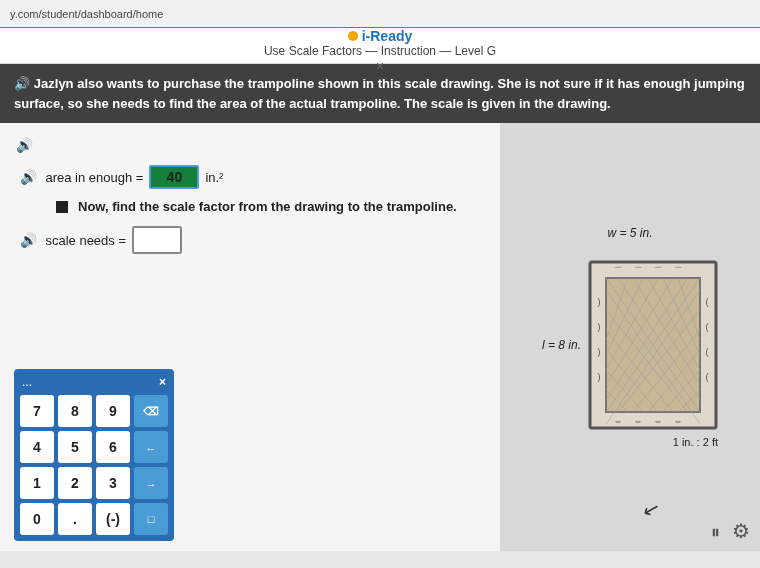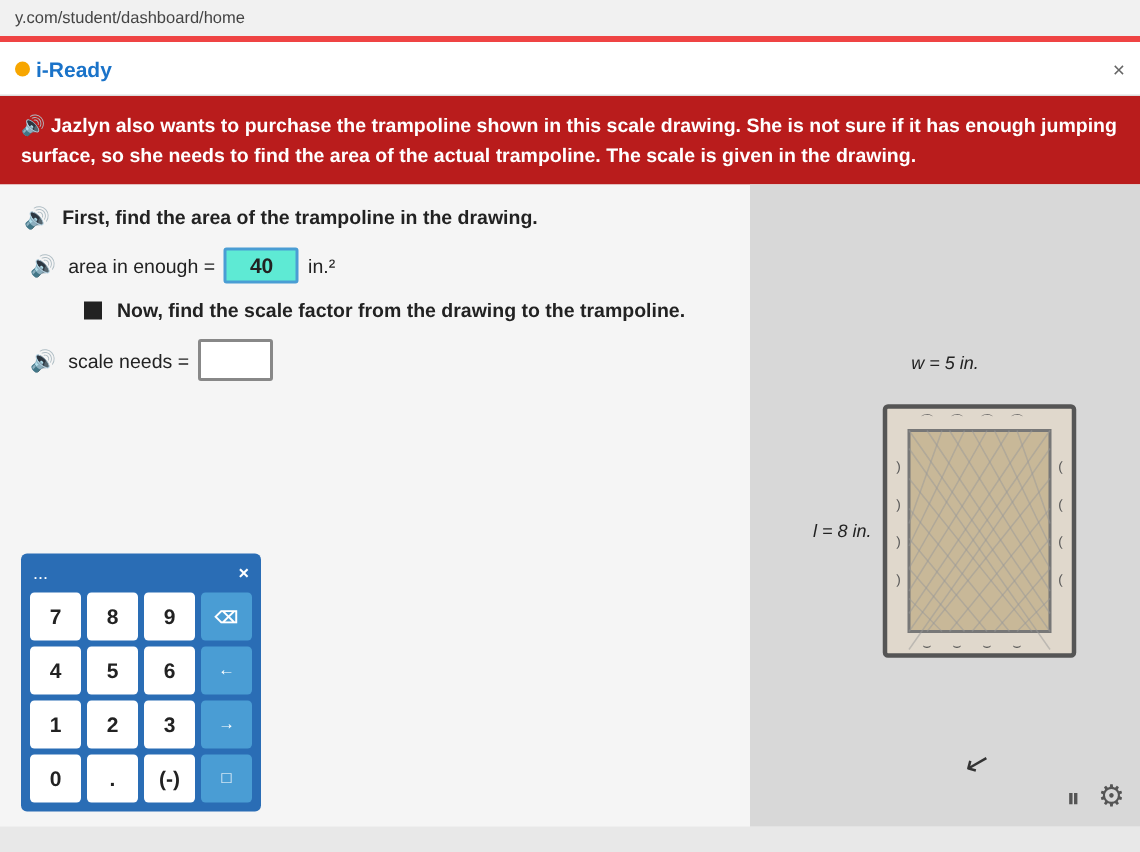--- a/index.html
+++ b/index.html
@@ -14,32 +14,33 @@
 
     
     .browser-bar {
       background: #f1f1f1;
       height: 28px;
       display: flex;
       align-items: center;
       padding: 0 10px;
       font-size: 11px;
       color: #444;
-      border-bottom: 4px solid #ef4444;
+      border-bottom: 1px solid #ef4444;
     }
 
     
     .top-header {
       background: #fff;
       height: 36px;
       display: flex;
       align-items: center;
       justify-content: space-between;
       padding: 0 10px;
       border-bottom: 1px solid #ddd;
+      flex-direction: column;
     }
     .iready-logo {
       display: flex;
       align-items: center;
       gap: 4px;
       font-weight: bold;
       font-size: 14px;
       color: #1a73c9;
     }
     .logo-dot {
@@ -54,21 +55,21 @@
       flex: 1;
     }
     .close-x {
       font-size: 14px;
       color: #666;
       cursor: pointer;
     }
 
     
     .instruction-bar {
-      background: #b91c1c;
+      background: #404040;
       color: #fff;
       padding: 10px 14px;
       font-size: 13px;
       font-weight: bold;
       line-height: 1.5;
     }
 
     
     .main-content {
       display: flex;
@@ -105,21 +106,21 @@
       display: flex;
       align-items: center;
       margin-bottom: 10px;
       font-size: 13px;
       color: #222;
       gap: 6px;
       margin-left: 4px;
     }
 
     .answer-box {
-      background: #5eead4;
+      background: #15803d;
       border: 2px solid #4a9dd4;
       padding: 2px 10px;
       font-size: 14px;
       font-weight: bold;
       min-width: 50px;
       text-align: center;
       border-radius: 2px;
     }
 
     .answer-box-empty {
@@ -262,35 +263,35 @@
 
 <div class="browser-bar">
   <span>y.com/student/dashboard/home</span>
 </div>
 
 <div class="top-header">
   <div class="iready-logo">
     <div class="logo-dot"></div>
     <span>i-Ready</span>
   </div>
+  <div class="header-title">Use Scale Factors — Instruction — Level G</div>
   <div class="close-x">×</div>
 </div>
 
 <div class="instruction-bar">
   <span>🔊</span>
   <span>Jazlyn also wants to purchase the trampoline shown in this scale drawing. She is not sure if it has enough jumping surface, so she needs to find the area of the actual trampoline. The scale is given in the drawing.</span>
 </div>
 
 <div class="main-content">
 
   <div class="left-panel">
 
     <div class="step-row">
       <span class="speaker-icon">🔊</span>
-      <span>First, find the area of the trampoline in the drawing.</span>
     </div>
 
     <div class="answer-row">
       <span class="speaker-icon">🔊</span>
       <span>area in enough =</span>
       <div class="answer-box">40</div>
       <span>in.²</span>
     </div>
 
     <div class="step-row" style="margin-top:8px;padding-left:40px;">
@@ -392,20 +393,21 @@
           <text x="11" y="95" font-size="9" fill="#555" text-anchor="middle">)</text>
           <text x="11" y="120" font-size="9" fill="#555" text-anchor="middle">)</text>
 
           <text x="119" y="45" font-size="9" fill="#555" text-anchor="middle">(</text>
           <text x="119" y="70" font-size="9" fill="#555" text-anchor="middle">(</text>
           <text x="119" y="95" font-size="9" fill="#555" text-anchor="middle">(</text>
           <text x="119" y="120" font-size="9" fill="#555" text-anchor="middle">(</text>
         </svg>
       </div>
 
+      <div class="scale-label">1 in. : 2 ft</div>
     </div>
 
     <div class="cursor-arrow">↙</div>
 
     <div class="play-btn-bottom">⏸</div>
     <div class="gear-icon-bottom">⚙</div>
   </div>
 
 </div>
 

